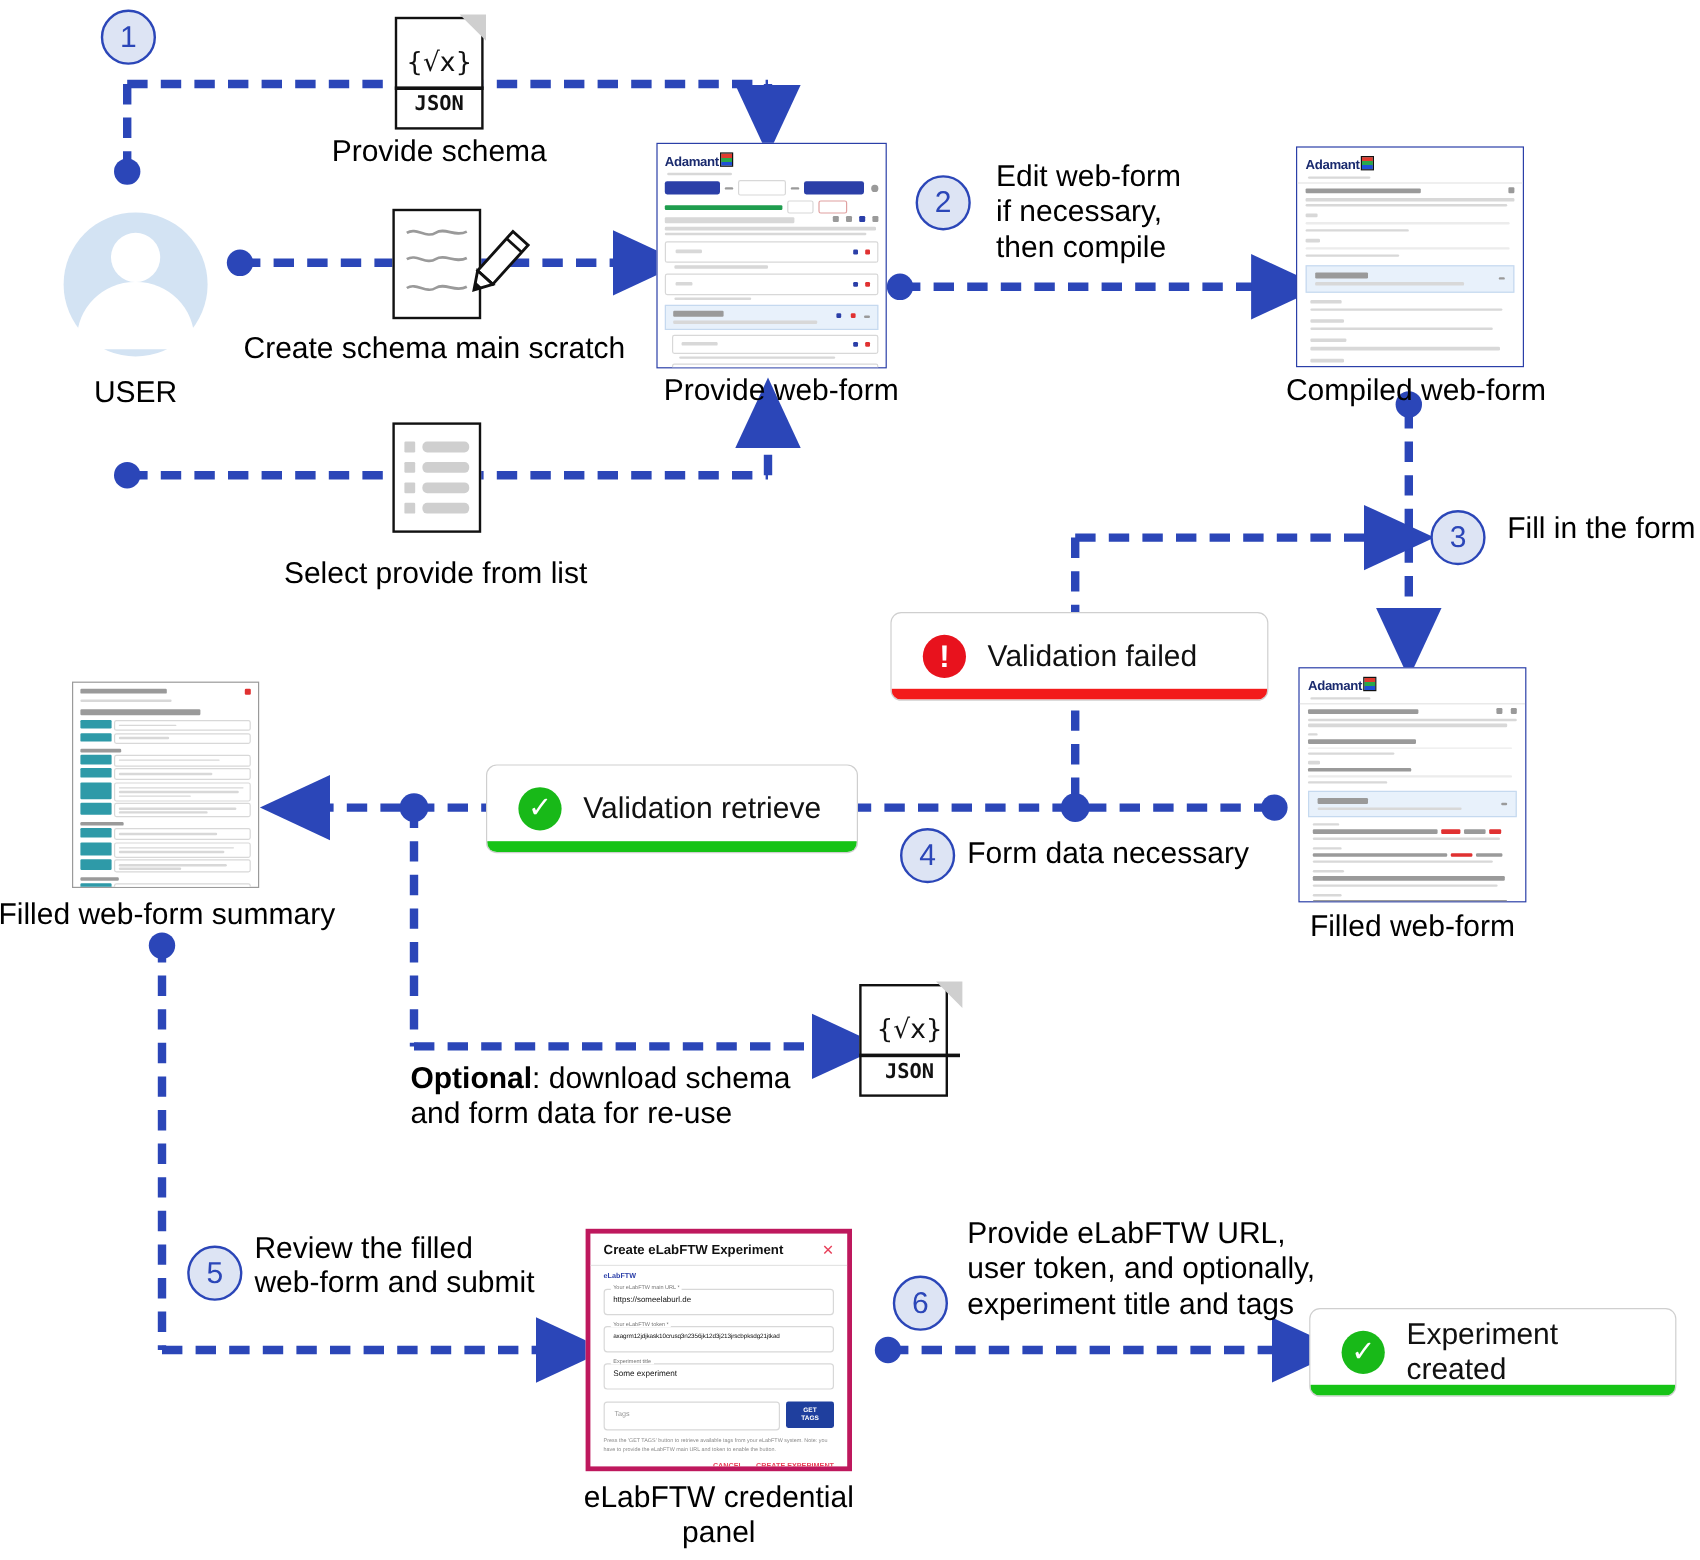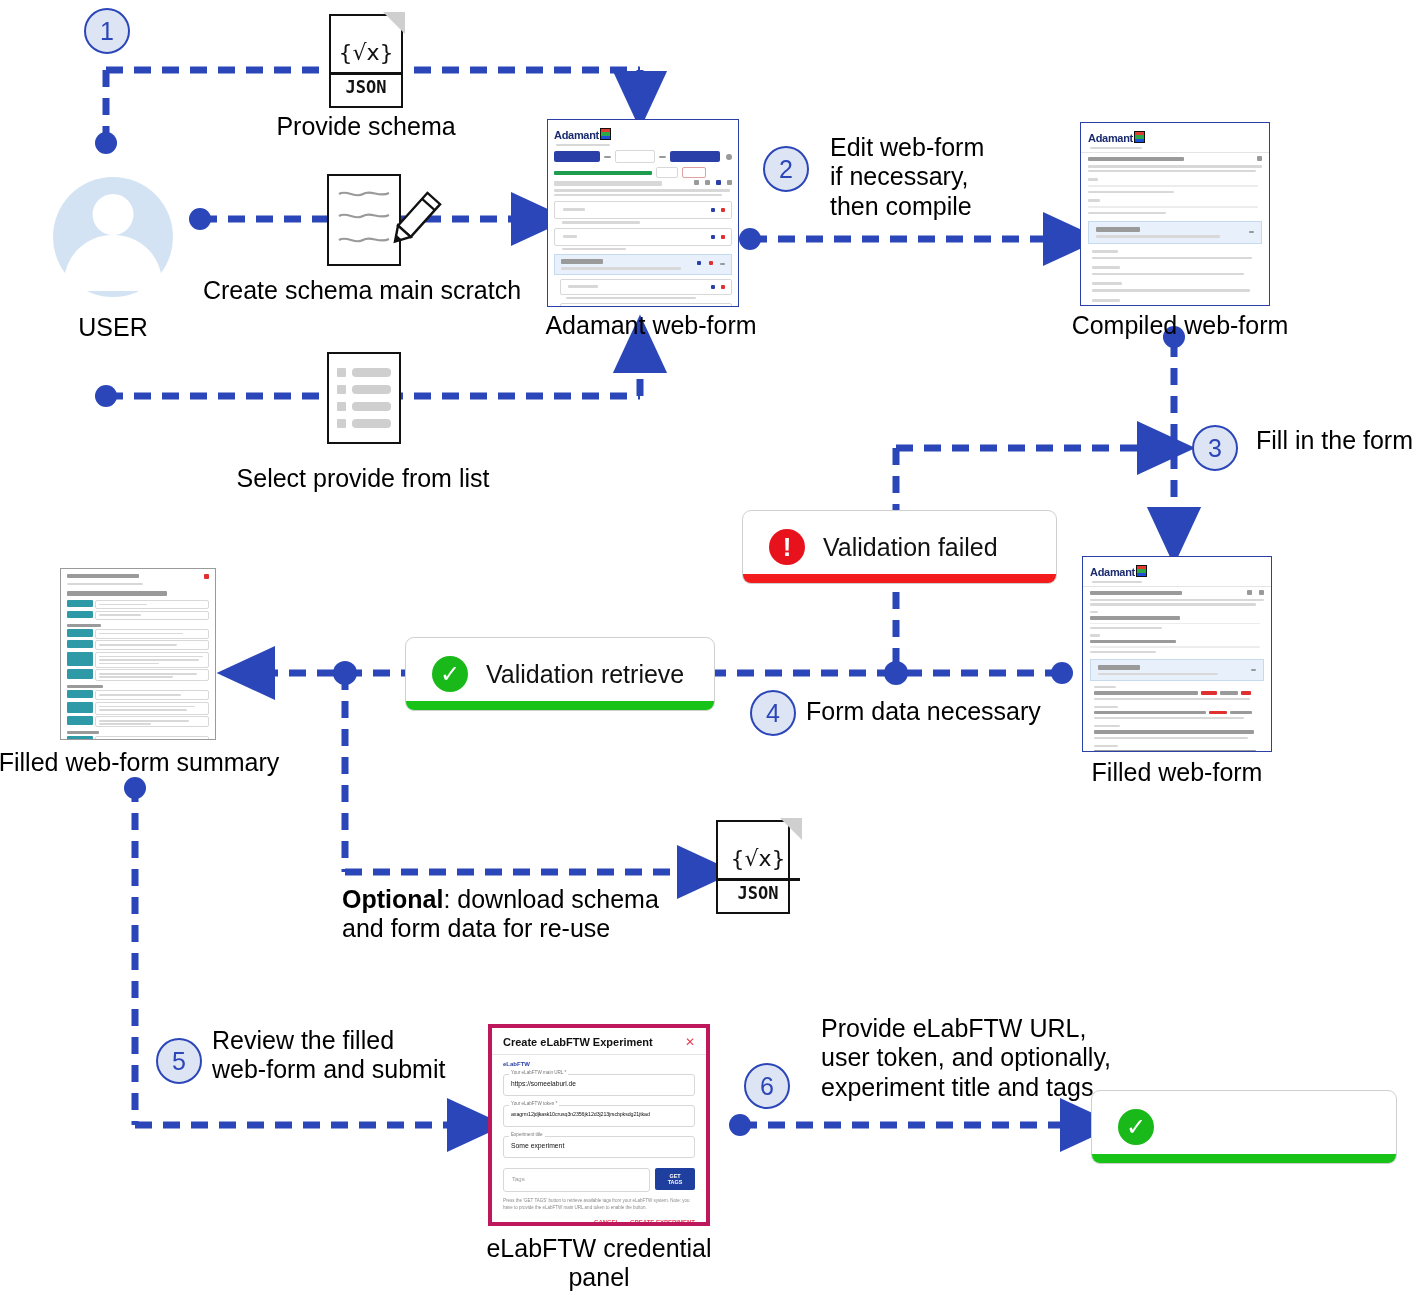--- a/index.html
+++ b/index.html
@@ -173,21 +173,21 @@
     <span>6</span>
   </div>
 
   <div class="cap" style="left:830px;top:133px;">Edit web-form
 if necessary,
 then compile</div>
   <div class="cap" style="left:1256px;top:426px;">Fill in the form</div>
   <div class="cap" style="left:806px;top:697px;">Form data necessary</div>
   <div class="cap" style="left:212px;top:1026px;">Review the filled
 web-form and submit</div>
-  <div class="cap" style="left:806px;top:1014px;margin-left:15px;">Provide eLabFTW URL,
+  <div class="cap" style="left:806px;top:1014px;">Provide eLabFTW URL,
 user token, and optionally,
 experiment title and tags</div>
 
   <div class="avatar" style="left:53px;top:177px;">
     <div class="head"></div>
     <div class="body"></div>
   </div>
   <div class="cap c" style="left:113px;top:313px;">USER</div>
 
   <div class="jsondoc" style="left:329px;top:14px;width:74px;height:94px;">
@@ -295,21 +295,21 @@
       </div>
       <div class="gl" style="width:130px;height:2.5px;margin:0 0 4px 6px;"></div>
       <div class="fieldbox" style="height:14px;margin-bottom:2px;position:relative;">
         
         
         
       </div>
 
     </div>
   </div>
-  <div class="cardlabel" style="left:651px;top:311px;">Adamant web-form</div>
+  <div class="cardlabel" style="left:651px;top:311px;">Provide web-form</div>
 
   <div class="shot bordered" style="left:1080px;top:122px;width:190px;height:184px;">
     <div style="padding:5px 7px 3px 7px;">
       <span class="sh-logo" style="font-size:11px;">Adamant</span><span class="sh-cube"></span>
       <div class="gl" style="width:52px;height:2px;margin:1px 0 0 2px;"></div>
     </div>
     <div style="border-top:1px solid #e4e4e4;padding:4px 7px 0 7px;">
       <div class="gl dark" style="width:96px;height:4px;"></div>
       <div style="float:right;margin-top:-5px;">
           <div class="gl dark" style="width:5px;height:5px;"></div>
@@ -499,20 +499,21 @@
       <span>✓</span>
     </div>
     <div class="ttext">Validation retrieve</div>
     <div class="bar" style="background:#16c316;"></div>
   </div>
 
   <div class="toast" style="left:1091px;top:1090px;width:306px;height:74px;">
     <div class="tico" style="background:#18b918;font-size:24px;">
       <span>✓</span>
     </div>
+    <div class="ttext">Experiment created</div>
     <div class="bar" style="background:#16c316;"></div>
   </div>
 
   <div class="jsondoc" style="left:716px;top:820px;width:84px;height:104px;">
     <div class="ghost"></div>
     <div class="sheet"></div>
     <div class="fold"></div>
     <div class="brace">{√x}</div>
     <div class="divider"></div>
     <div class="lbl">JSON</div>

